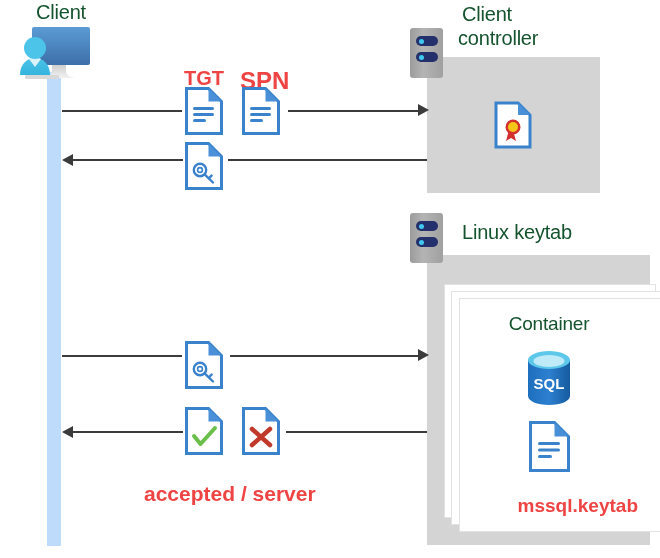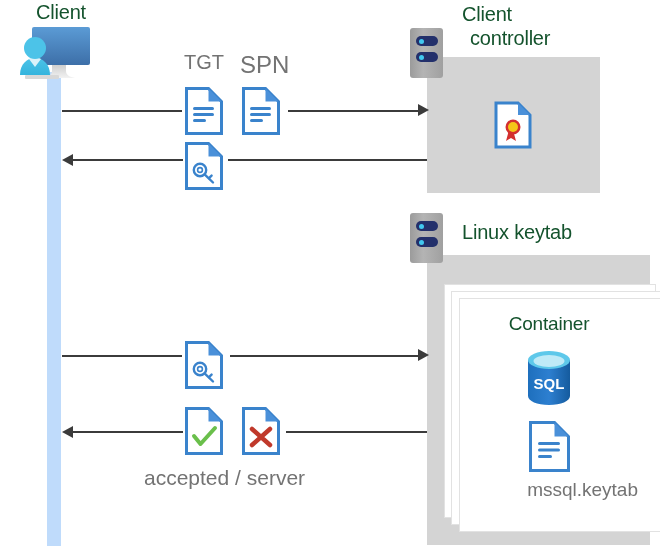--- a/index.html
+++ b/index.html
@@ -16,22 +16,23 @@
   }
   .abs{position:absolute;}
 
   
   .ttl-bold{
     font-weight:normal;
     color:#14532d;
     letter-spacing:-0.2px;
   }
   .lbl{
-    color:#737373;
-    font-weight:400;
+    color:#ef4444;
+    font-weight:700;
+    margin-top:16px;
   }
 
   
   .lifeline{
     background:#bfdbfb;
   }
 
   
   .zone{background:#d4d4d4;}
 
@@ -125,21 +126,21 @@
   </div>
 
   <div class="abs rack" style="left:410px;top:28px;width:33px;height:50px;">
     <div class="bar" style="left:6px;top:8px;width:22px;height:10px;"></div>
     <div class="dot" style="left:9px;top:10.5px;width:5px;height:5px;"></div>
     <div class="bar" style="left:6px;top:24px;width:22px;height:10px;"></div>
     <div class="dot" style="left:9px;top:26.5px;width:5px;height:5px;"></div>
   </div>
 
   <div class="abs ttl-bold" style="left:462px;top:2px;font-size:20px;line-height:24px;">Client</div>
-  <div class="abs ttl-bold" style="left:470px;top:26px;font-size:20px;line-height:24px;">controller</div>
+  <div class="abs ttl-bold" style="left:458px;top:26px;font-size:20px;line-height:24px;">controller</div>
 
   <div class="doc" style="left:494px;top:101px;width:38px;height:48px;">
     <svg width="38" height="48" viewBox="0 0 38 48">
       <path d="M2 2 h22 l12 12 v32 h-34 z" fill="#ffffff" stroke="#3a83cc" stroke-width="3"></path>
       <path d="M24 2 l12 12 h-12 z" fill="#4a90d9"></path>
       <path d="M15 29 l-3 11 l5 -3 l5 3 l-3 -11 z" fill="#d32f2f"></path>
       <circle cx="19" cy="26" r="7.5" fill="#d32f2f"></circle>
       <circle cx="19" cy="26" r="5" fill="#f5c518"></circle>
     </svg>
   </div>

